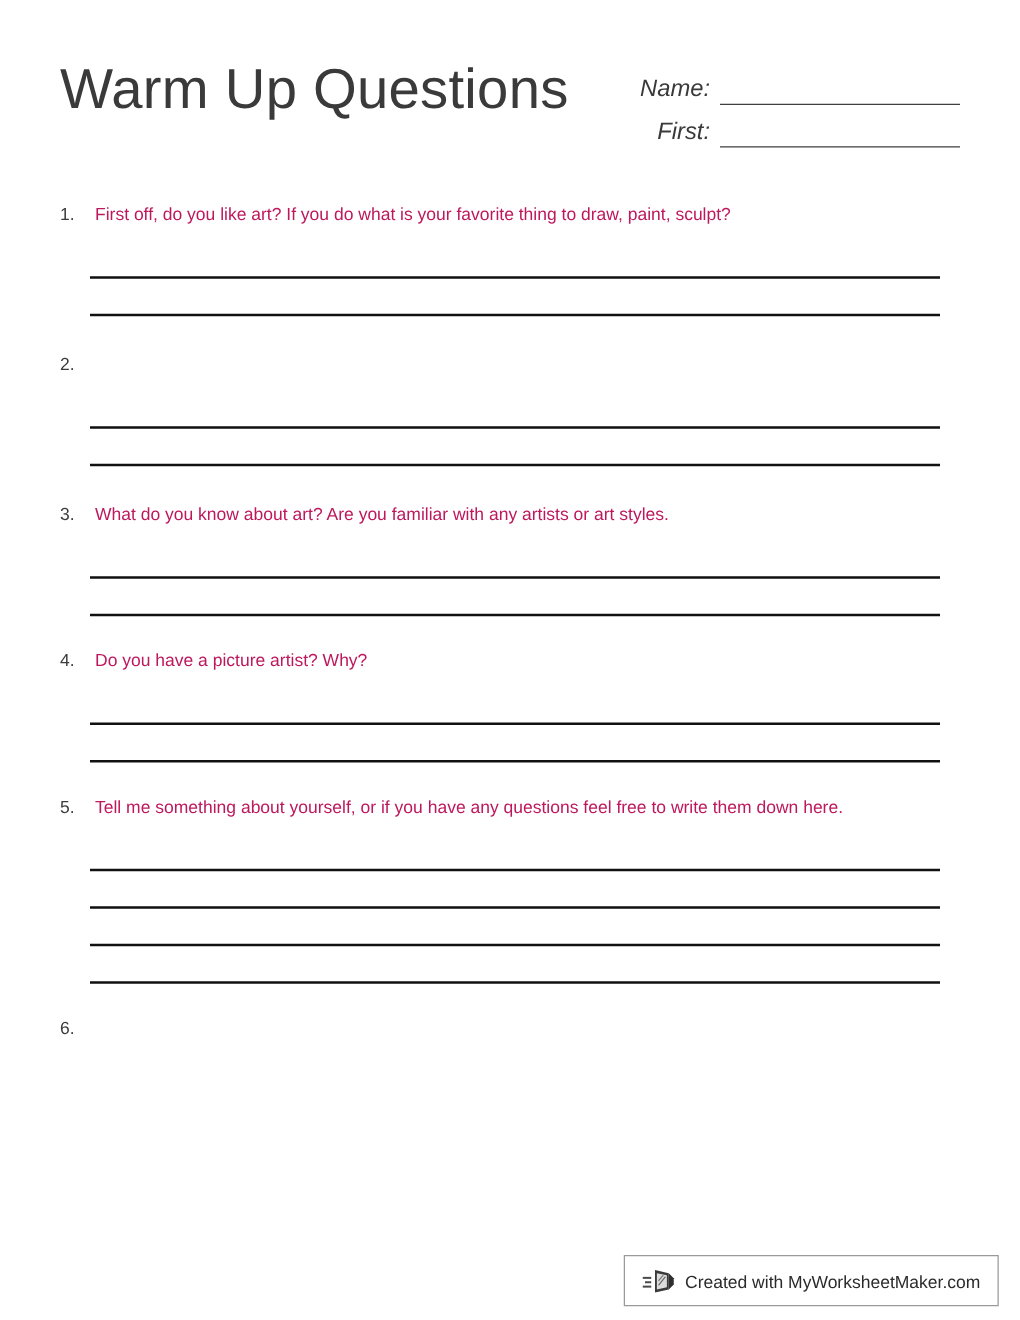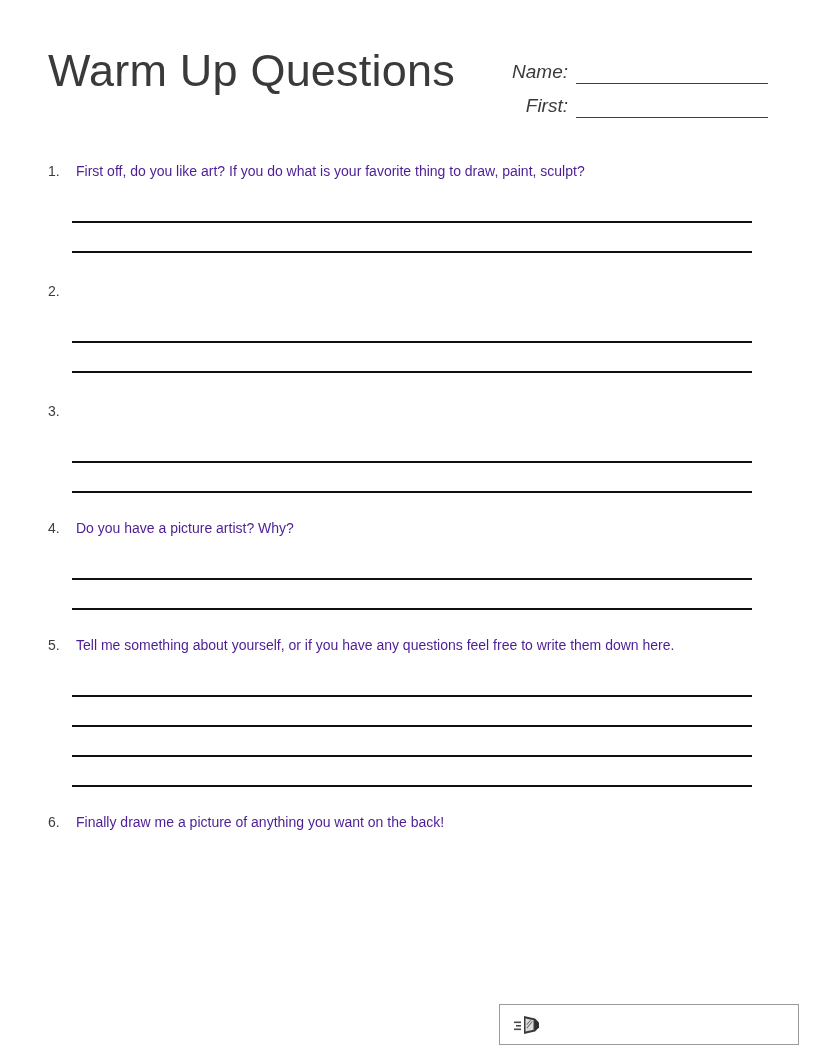--- a/index.html
+++ b/index.html
@@ -88,21 +88,21 @@
   }
   .q-num {
     width: 28px;
     flex: 0 0 28px;
     font-size: 14px;
     color: #3c3c3c;
     line-height: 22px;
   }
   .q-text {
     font-size: 14px;
-    color: #4c1d95;
+    color: #be185d;
     line-height: 22px;
     white-space: nowrap;
   }
   .answer-lines {
     margin-left: 24px;
     padding-top: 11px;
   }
   .answer-line {
     height: 28px;
     border-bottom: 2px solid #111111;
@@ -187,20 +187,21 @@
       <div class="answer-lines">
         <div class="answer-line"></div>
         <div class="answer-line"></div>
       </div>
     </div>
     <div class="block-gap"></div>
 
     <div class="question-block">
       <div class="q-row">
         <span class="q-num">3.</span>
+        <span class="q-text">What do you know about art? Are you familiar with any artists or art styles.</span>
       </div>
       <div class="answer-lines">
         <div class="answer-line"></div>
         <div class="answer-line"></div>
       </div>
     </div>
     <div class="block-gap-tight"></div>
 
     <div class="question-block">
       <div class="q-row">
@@ -224,36 +225,36 @@
         <div class="answer-line"></div>
         <div class="answer-line"></div>
         <div class="answer-line"></div>
       </div>
     </div>
     <div class="block-gap-tight"></div>
 
     <div class="question-block">
       <div class="q-row">
         <span class="q-num">6.</span>
-        <span class="q-text">Finally draw me a picture of anything you want on the back!</span>
       </div>
     </div>
 
   </div>
 
   <div class="footer-badge">
     <svg class="badge-icon" viewBox="0 0 28 24">
 
       <rect x="0" y="8.5" width="7" height="1.6" fill="#4a4a4a"></rect>
       <rect x="2" y="12" width="5" height="1.6" fill="#4a4a4a"></rect>
       <rect x="0" y="15.5" width="7" height="1.6" fill="#4a4a4a"></rect>
 
       <path d="M10 3 L21 5.5 L21 18.5 L10 21 Z" fill="#3a3a3a"></path>
       <path d="M11.5 5.5 L19.5 7.2 L19.5 16.8 L11.5 18.5 Z" fill="#dcdcdc"></path>
 
       <path d="M12.5 14.8 L17.8 8.2 L18.8 8.6 L13.2 15.6 Z" fill="#6f6f6f"></path>
       <path d="M12.5 11.2 L16.2 6.9 L17.1 7.2 L13.1 11.9 Z" fill="#6f6f6f"></path>
 
       <path d="M21 5.5 L25 9.5 L25 14.5 L21 18.5 Z" fill="#2e2e2e"></path>
     </svg>
+    <span class="badge-text">Created with MyWorksheetMaker.com</span>
   </div>
 
 </div>
 
 </body></html>

